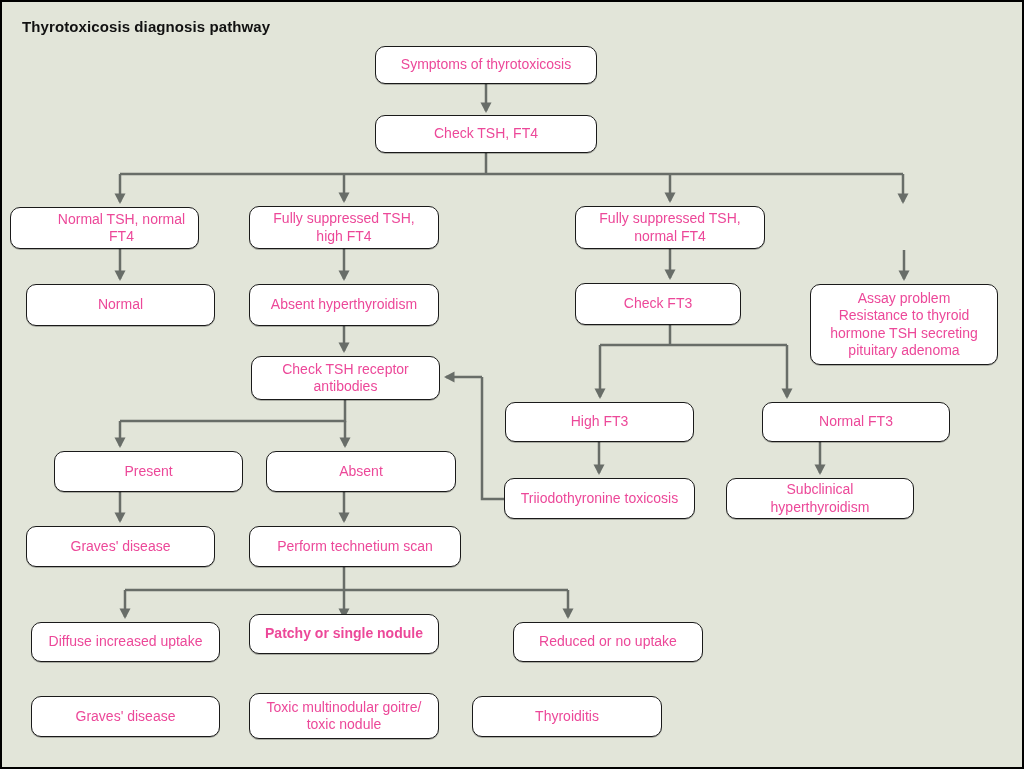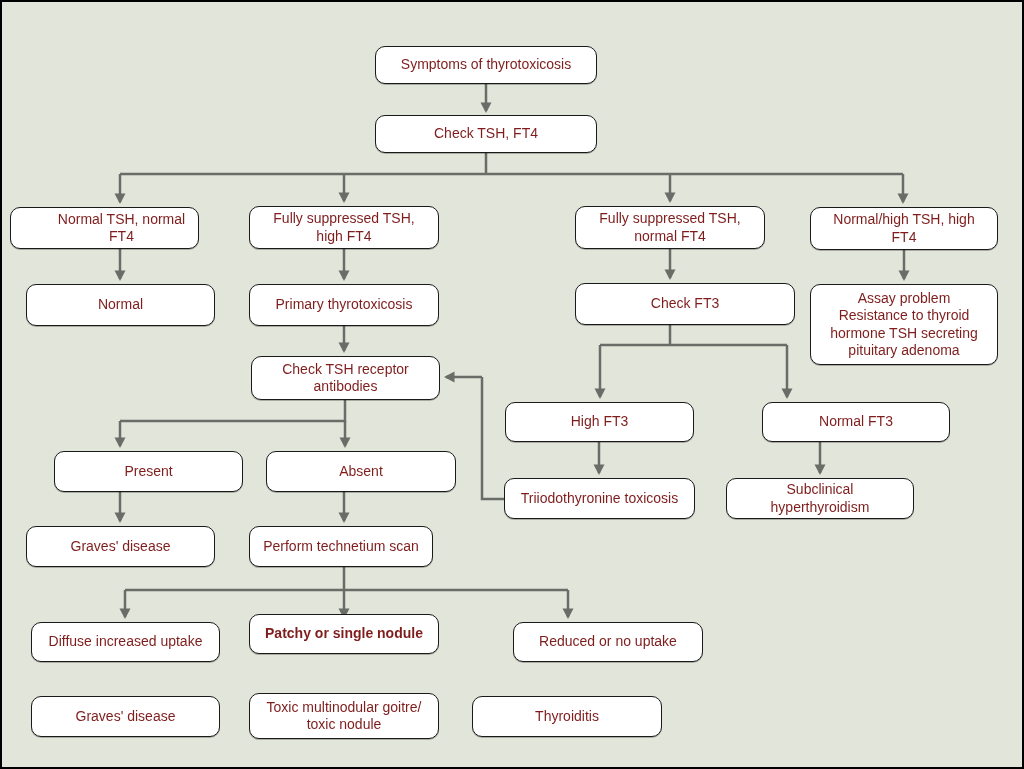--- a/index.html
+++ b/index.html
@@ -23,57 +23,58 @@
   }
   .edge{stroke:#686d68;stroke-width:2.5;fill:none;}
   .node{
     position:absolute;
     box-sizing:border-box;
     background:#fff;
     border:1.5px solid #1a1a1a;
     border-radius:10px;
     display:flex;align-items:center;justify-content:center;
     text-align:center;
-    font-size:14px;line-height:1.22;color:#7f1d1d;
+    font-size:14px;line-height:1.22;color:#ec4899;
     white-space:pre-line;
     padding:2px 6px;
     box-shadow:0 1px 0 rgba(0,0,0,0.25);
   }
   
   #n-symptoms{left:373px;top:44px;width:222px;height:38px;}
   #n-check_tsh_ft4{left:373px;top:113px;width:222px;height:38px;}
   #n-normal_tsh_normal_ft4{left:8px;top:205px;width:189px;height:42px;padding-left:40px;}
   #n-fully_suppressed_high_ft4{left:247px;top:204px;width:190px;height:43px;}
   #n-fully_suppressed_normal_ft4{left:573px;top:204px;width:190px;height:43px;}
   #n-normal_high_tsh_high_ft4{left:808px;top:205px;width:188px;height:43px;}
   #n-normal{left:24px;top:282px;width:189px;height:42px;}
   #n-primary_hyperthyroidism{left:247px;top:282px;width:190px;height:42px;}
-  #n-check_ft3{left:573px;top:281px;width:220px;height:42px;}
+  #n-check_ft3{left:573px;top:281px;width:166px;height:42px;}
   #n-assay_problem{left:808px;top:282px;width:188px;height:81px;}
   #n-check_trab{left:249px;top:354px;width:189px;height:44px;}
   #n-high_ft3{left:503px;top:400px;width:189px;height:40px;}
   #n-normal_ft3{left:724px;top:400px;width:188px;height:40px;margin-left:36px;}
   #n-present{left:24px;top:449px;width:189px;height:41px;margin-left:28px;}
   #n-absent{left:264px;top:449px;width:190px;height:41px;}
   #n-triiodothyronine_toxicosis{left:502px;top:476px;width:191px;height:41px;}
   #n-subclinical_hyperthyroidism{left:724px;top:476px;width:188px;height:41px;}
   #n-graves_disease_1{left:24px;top:524px;width:189px;height:41px;}
-  #n-perform_technetium_scan{left:247px;top:524px;width:184px;height:41px;}
+  #n-perform_technetium_scan{left:247px;top:524px;width:212px;height:41px;}
   #n-diffuse_increased_uptake{left:29px;top:620px;width:189px;height:40px;}
   #n-patchy_or_single_nodule{left:247px;top:612px;width:190px;height:40px;font-weight:bold;}
   #n-reduced_or_no_uptake{left:470px;top:620px;width:190px;height:40px;margin-left:41px;}
   #n-graves_disease_2{left:29px;top:694px;width:189px;height:41px;}
   #n-toxic_multinodular{left:247px;top:691px;width:190px;height:46px;}
   #n-thyroiditis{left:470px;top:694px;width:190px;height:41px;}
 </style>
 </head>
 <body>
 
 <div id="canvas">
 
+  <div id="diagram-title">Thyrotoxicosis diagnosis pathway</div>
 
   <svg id="connector-layer" width="1024" height="769" viewBox="0 0 1024 769" xmlns="http://www.w3.org/2000/svg">
     <defs>
       <marker id="arrow" markerUnits="userSpaceOnUse" markerWidth="12" markerHeight="12" refX="9" refY="6" orient="auto">
         <path d="M0.5,0.5 L11,6 L0.5,11.5 Z" fill="#686d68"></path>
       </marker>
     </defs>
 
     <path class="edge" d="M484,151 V172 M118,172 H901"></path>
     <path class="edge" d="M343,398 V419 H118"></path>
@@ -105,24 +106,22 @@
     <path class="edge" marker-end="url(#arrow)" d="M566,588 V615"></path>
   </svg>
 
   <div class="node" id="n-symptoms">Symptoms of thyrotoxicosis</div>
   <div class="node" id="n-check_tsh_ft4">Check TSH, FT4</div>
   <div class="node" id="n-normal_tsh_normal_ft4">Normal TSH, normal FT4</div>
   <div class="node" id="n-fully_suppressed_high_ft4">Fully suppressed TSH,
 high FT4</div>
   <div class="node" id="n-fully_suppressed_normal_ft4">Fully suppressed TSH,
 normal FT4</div>
-  <div class="node" id="n-normal_high_tsh_high_ft4">Normal/high TSH, high
-FT4</div>
   <div class="node" id="n-normal">Normal</div>
-  <div class="node" id="n-primary_hyperthyroidism">Primary thyrotoxicosis</div>
+  <div class="node" id="n-primary_hyperthyroidism">Absent hyperthyroidism</div>
   <div class="node" id="n-check_ft3">Check FT3</div>
   <div class="node" id="n-assay_problem">Assay problem
 Resistance to thyroid
 hormone TSH secreting
 pituitary adenoma</div>
   <div class="node" id="n-check_trab">Check TSH receptor
 antibodies</div>
   <div class="node" id="n-high_ft3">High FT3</div>
   <div class="node" id="n-normal_ft3">Normal FT3</div>
   <div class="node" id="n-present">Present</div>

